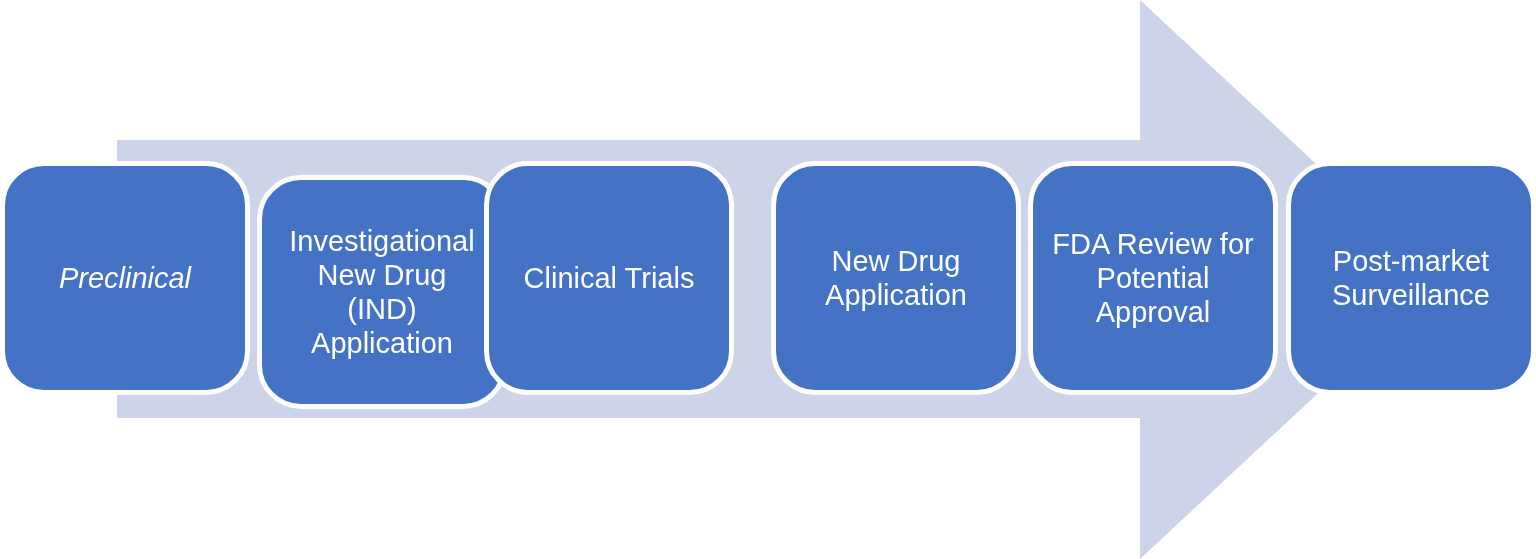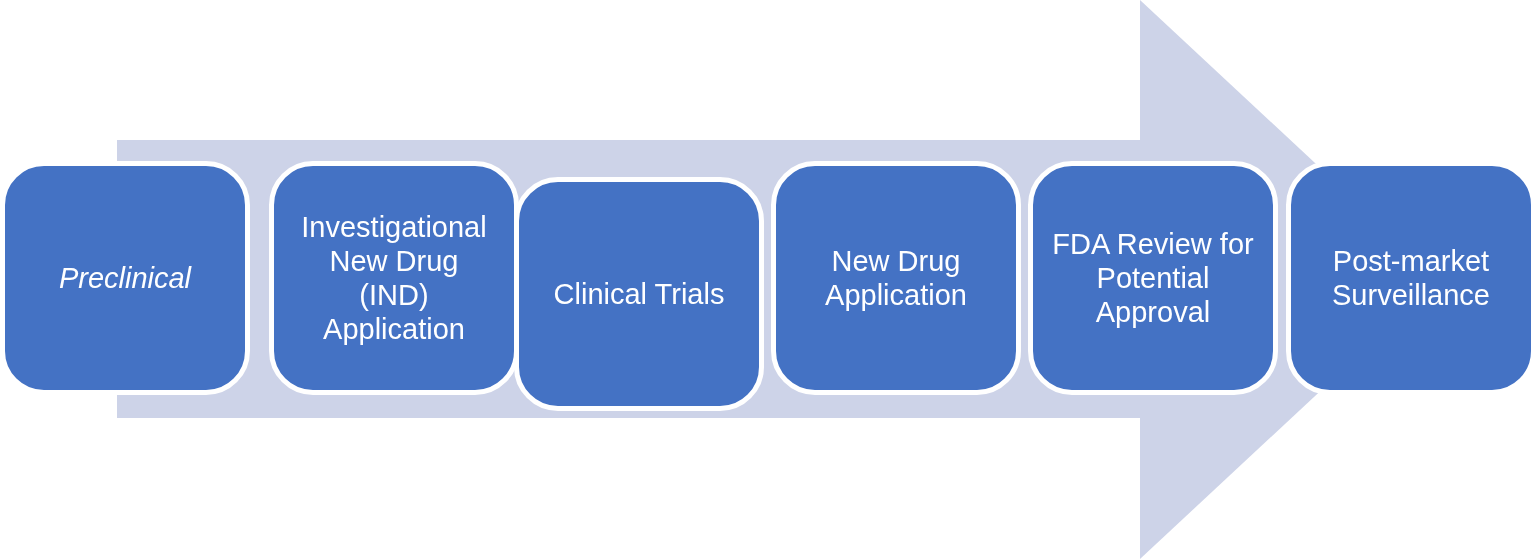--- a/index.html
+++ b/index.html
@@ -56,22 +56,22 @@
 
   .stage-label {
     color: #FFFFFF;
     font-size: 29px;
     line-height: 34px;
     white-space: pre-line;
     font-weight: 400;
   }
 
   .stage-1 { left: 0px; font-style: italic;    }
-  .stage-2 { left: 269px;  }
-  .stage-3 { left: 514px; margin-top: 16px;  }
+  .stage-2 { left: 257px; margin-top: 14px;  }
+  .stage-3 { left: 484px;  }
   .stage-4 { left: 771px;  }
   .stage-5 { left: 1028px; }
   .stage-6 { left: 1286px; }
 </style>
 </head>
 <body>
 
 <div class="canvas">
 
   <div class="arrow-body"></div>

